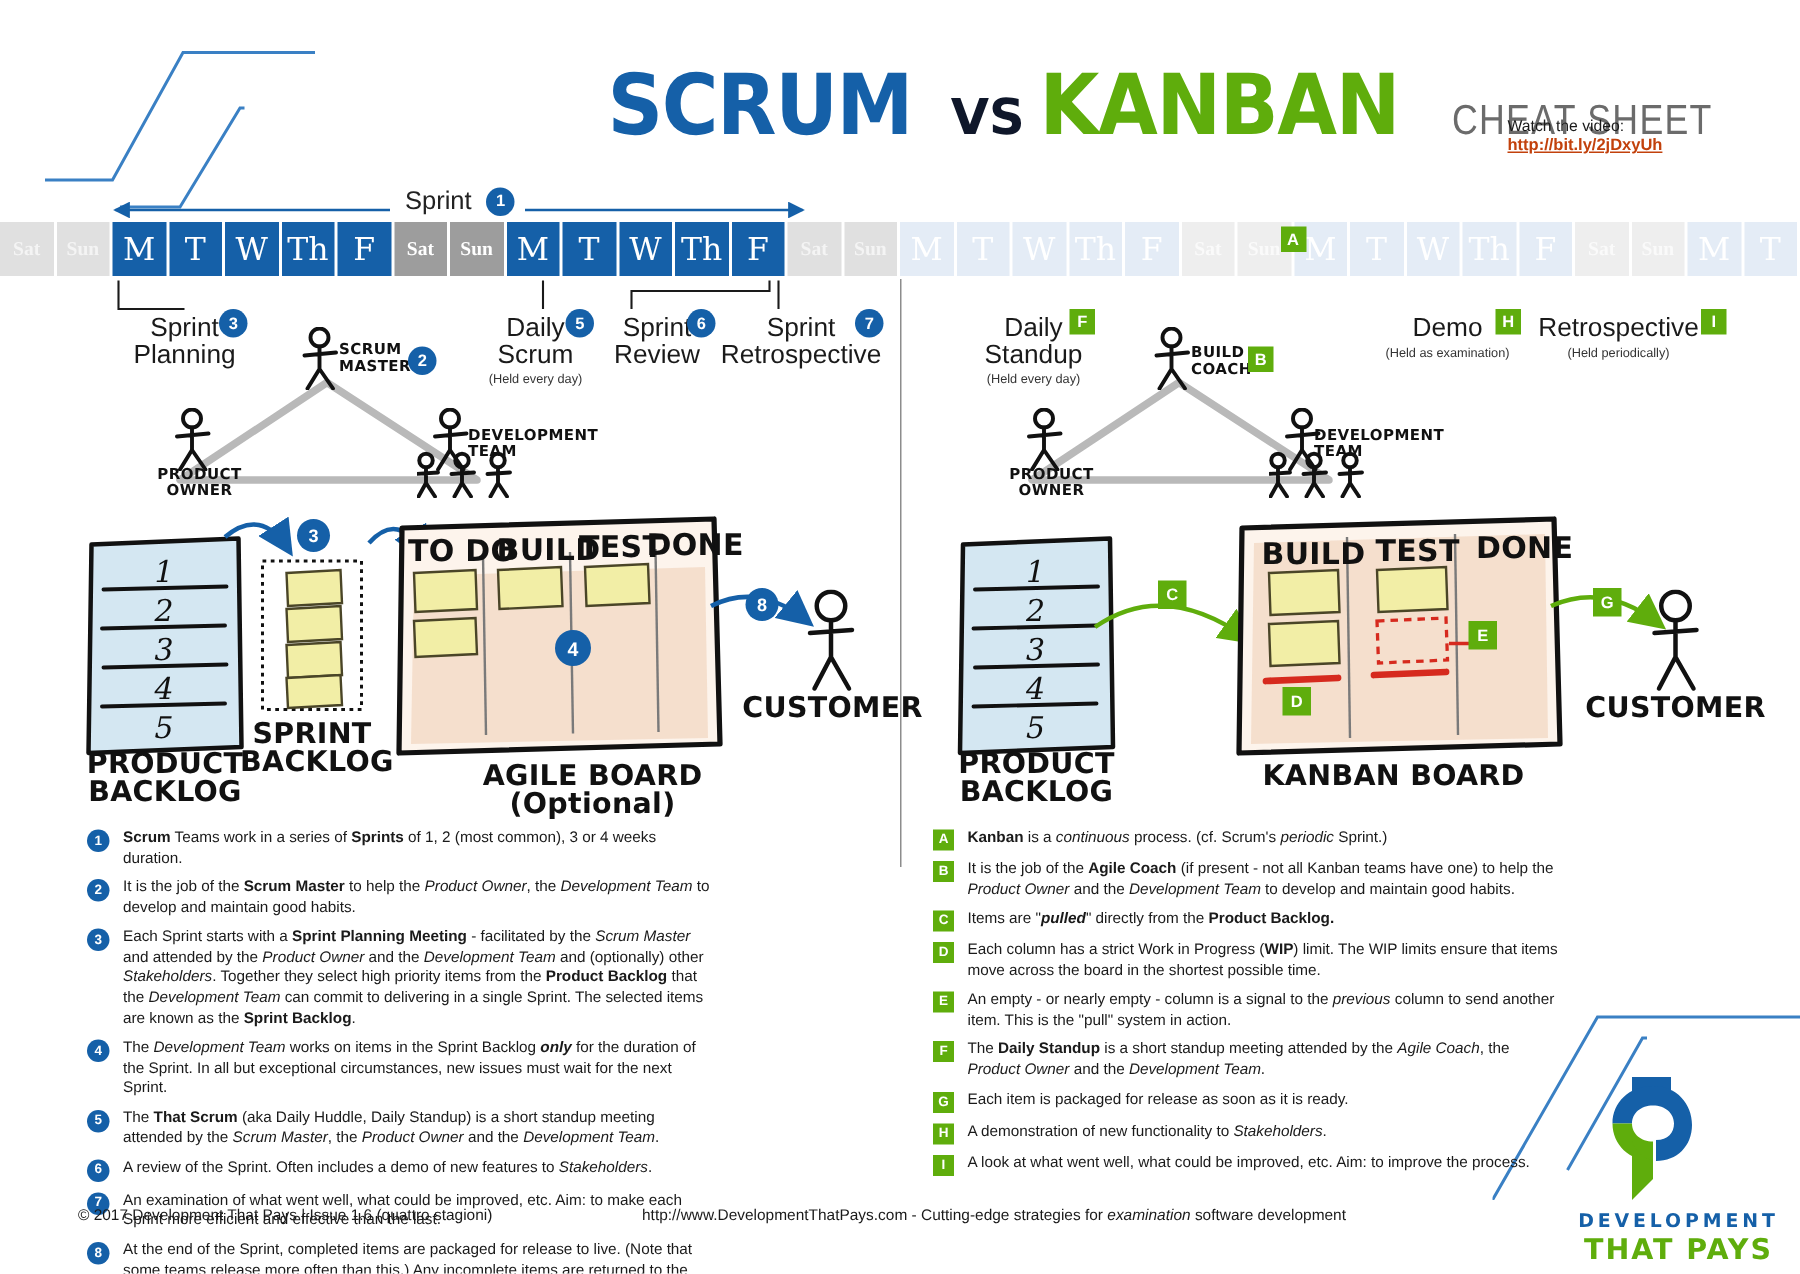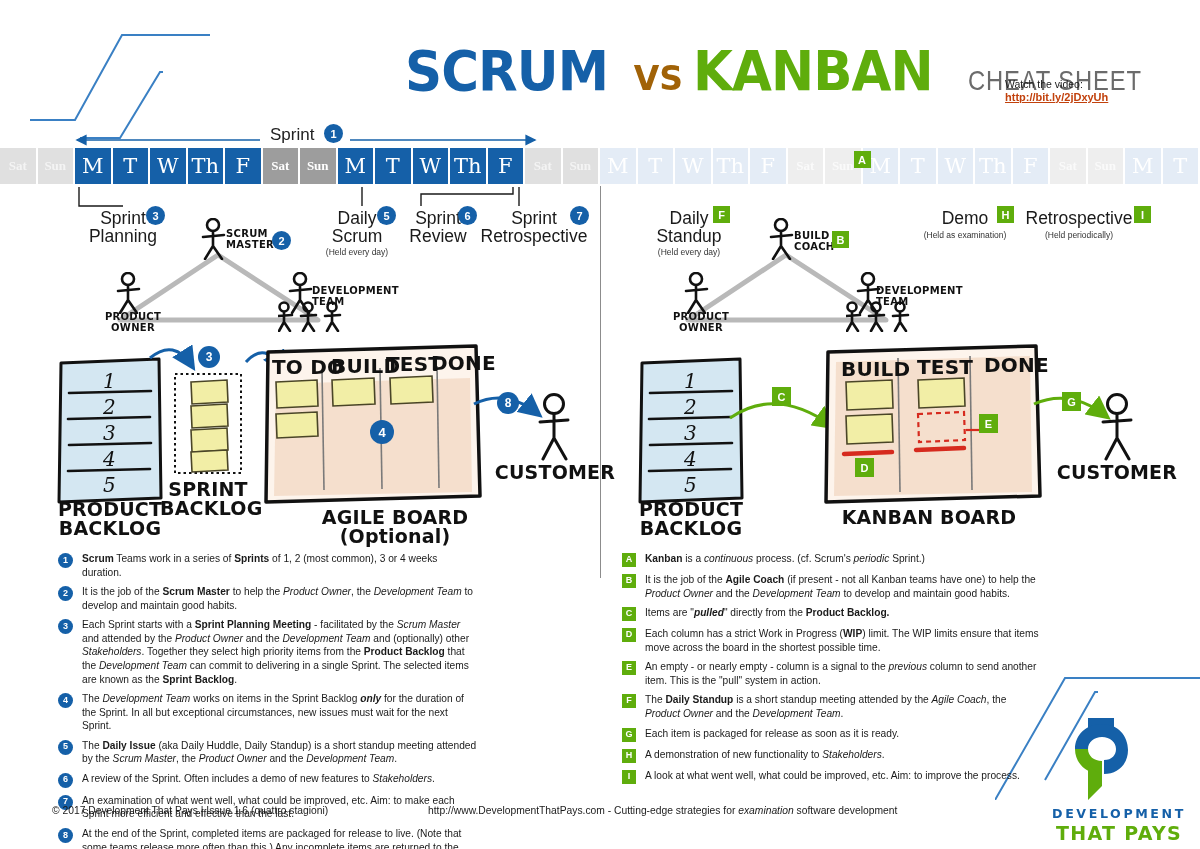--- a/index.html
+++ b/index.html
@@ -12,21 +12,21 @@
     position:relative;
   }
   #page{position:relative;width:1200px;height:849px;}
 
   
   .deco{position:absolute;pointer-events:none;}
   .deco svg{display:block;}
   .title-wrap{position:absolute;left:405px;top:38px;display:flex;align-items:baseline;}
   .t-scrum{font-family:"DejaVu Sans", sans-serif;font-weight:bold;font-size:56px;
     color:#1560a8;letter-spacing:-1px;transform:scaleX(.92);transform-origin:left bottom;}
-  .t-vs{font-family:"DejaVu Sans", sans-serif;font-weight:bold;font-size:33px;color:#a16207;margin:0 10px 0 8px;}
+  .t-vs{font-family:"DejaVu Sans", sans-serif;font-weight:bold;font-size:33px;color:#0f172a;margin:0 10px 0 8px;}
   .t-kanban{font-family:"DejaVu Sans", sans-serif;font-weight:bold;font-size:56px;
     color:#5fad0c;letter-spacing:-1px;transform:scaleX(.92);transform-origin:left bottom;}
   .t-cheat{font-family:"Liberation Sans", sans-serif;font-size:28px;color:#6b6b6b;
     margin-left:14px;letter-spacing:1px;transform:scaleX(.85);transform-origin:left bottom;}
   .watch{position:absolute;left:1005px;top:78px;line-height:1.25;}
   .watch .w1{font-size:10.5px;color:#1a1a1a;}
   .watch .w2{font-size:11px;font-weight:bold;color:#c2410c;text-decoration:underline;}
 
   
   .sprint-bar{position:absolute;left:75px;top:126px;width:460px;height:24px;}
@@ -551,21 +551,21 @@
       <div class="note">
         <span class="badge circle bullet" style="width: 15px; height: 15px; font-size: 9px;">3</span>
         <span class="txt">Each Sprint starts with a <b>Sprint Planning Meeting</b> - facilitated by the <i>Scrum Master</i> and attended by the <i>Product Owner</i> and the <i>Development Team</i> and (optionally) other <i>Stakeholders</i>. Together they select high priority items from the <b>Product Backlog</b> that the <i>Development Team</i> can commit to delivering in a single Sprint. The selected items are known as the <b>Sprint Backlog</b>.</span>
       </div>
       <div class="note">
         <span class="badge circle bullet" style="width: 15px; height: 15px; font-size: 9px;">4</span>
         <span class="txt">The <i>Development Team</i> works on items in the Sprint Backlog <b><i>only</i></b> for the duration of the Sprint. In all but exceptional circumstances, new issues must wait for the next Sprint.</span>
       </div>
       <div class="note">
         <span class="badge circle bullet" style="width: 15px; height: 15px; font-size: 9px;">5</span>
-        <span class="txt">The <b>Daily Issue</b> (aka Daily Huddle, Daily Standup) is a short standup meeting attended by the <i>Scrum Master</i>, the <i>Product Owner</i> and the <i>Development Team</i>.</span>
+        <span class="txt">The <b>That Scrum</b> (aka Daily Huddle, Daily Standup) is a short standup meeting attended by the <i>Scrum Master</i>, the <i>Product Owner</i> and the <i>Development Team</i>.</span>
       </div>
       <div class="note">
         <span class="badge circle bullet" style="width: 15px; height: 15px; font-size: 9px;">6</span>
         <span class="txt">A review of the Sprint. Often includes a demo of new features to <i>Stakeholders</i>.</span>
       </div>
       <div class="note">
         <span class="badge circle bullet" style="width: 15px; height: 15px; font-size: 9px;">7</span>
         <span class="txt">An examination of what went well, what could be improved, etc. Aim: to make each Sprint more efficient and effective than the last.</span>
       </div>
       <div class="note">

